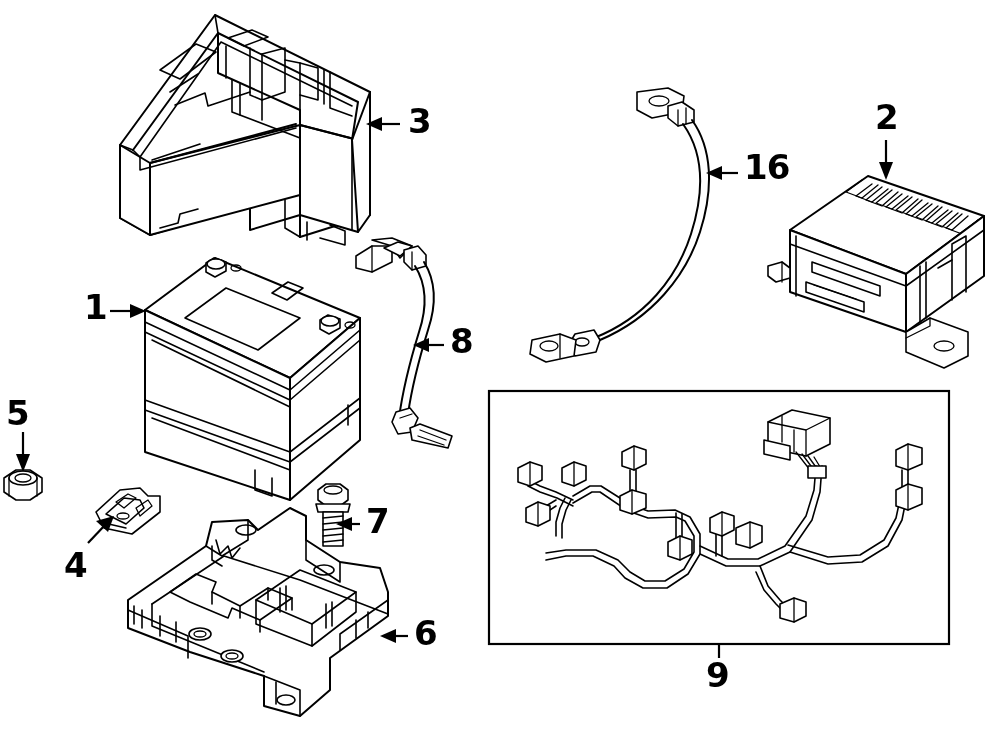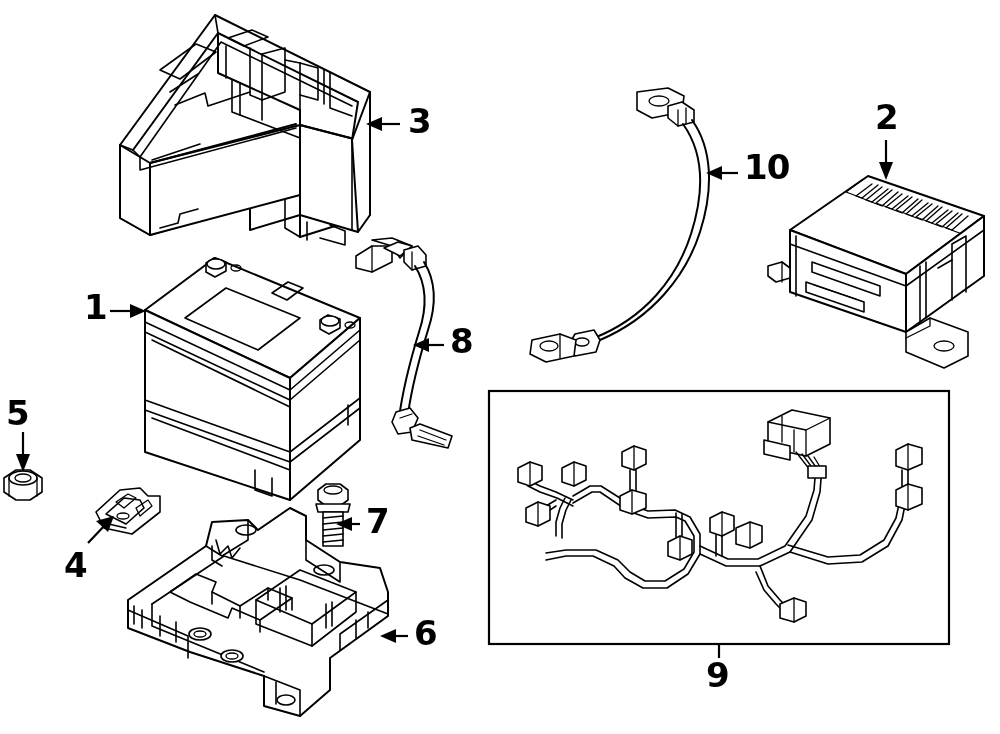--- a/index.html
+++ b/index.html
@@ -392,15 +392,15 @@
 
 <div class="lbl" style="left:84px;top:290px;">1</div>
 <div class="lbl" style="left:875px;top:100px;">2</div>
 <div class="lbl" style="left:408px;top:104px;">3</div>
 <div class="lbl" style="left:64px;top:548px;">4</div>
 <div class="lbl" style="left:6px;top:396px;">5</div>
 <div class="lbl" style="left:414px;top:616px;">6</div>
 <div class="lbl" style="left:366px;top:504px;">7</div>
 <div class="lbl" style="left:450px;top:324px;">8</div>
 <div class="lbl" style="left:706px;top:658px;">9</div>
-<div class="lbl" style="left:744px;top:150px;">10</div>
+<div class="lbl" style="left:744px;top:150px;">16</div>
 
 </div>
 
 </body></html>

